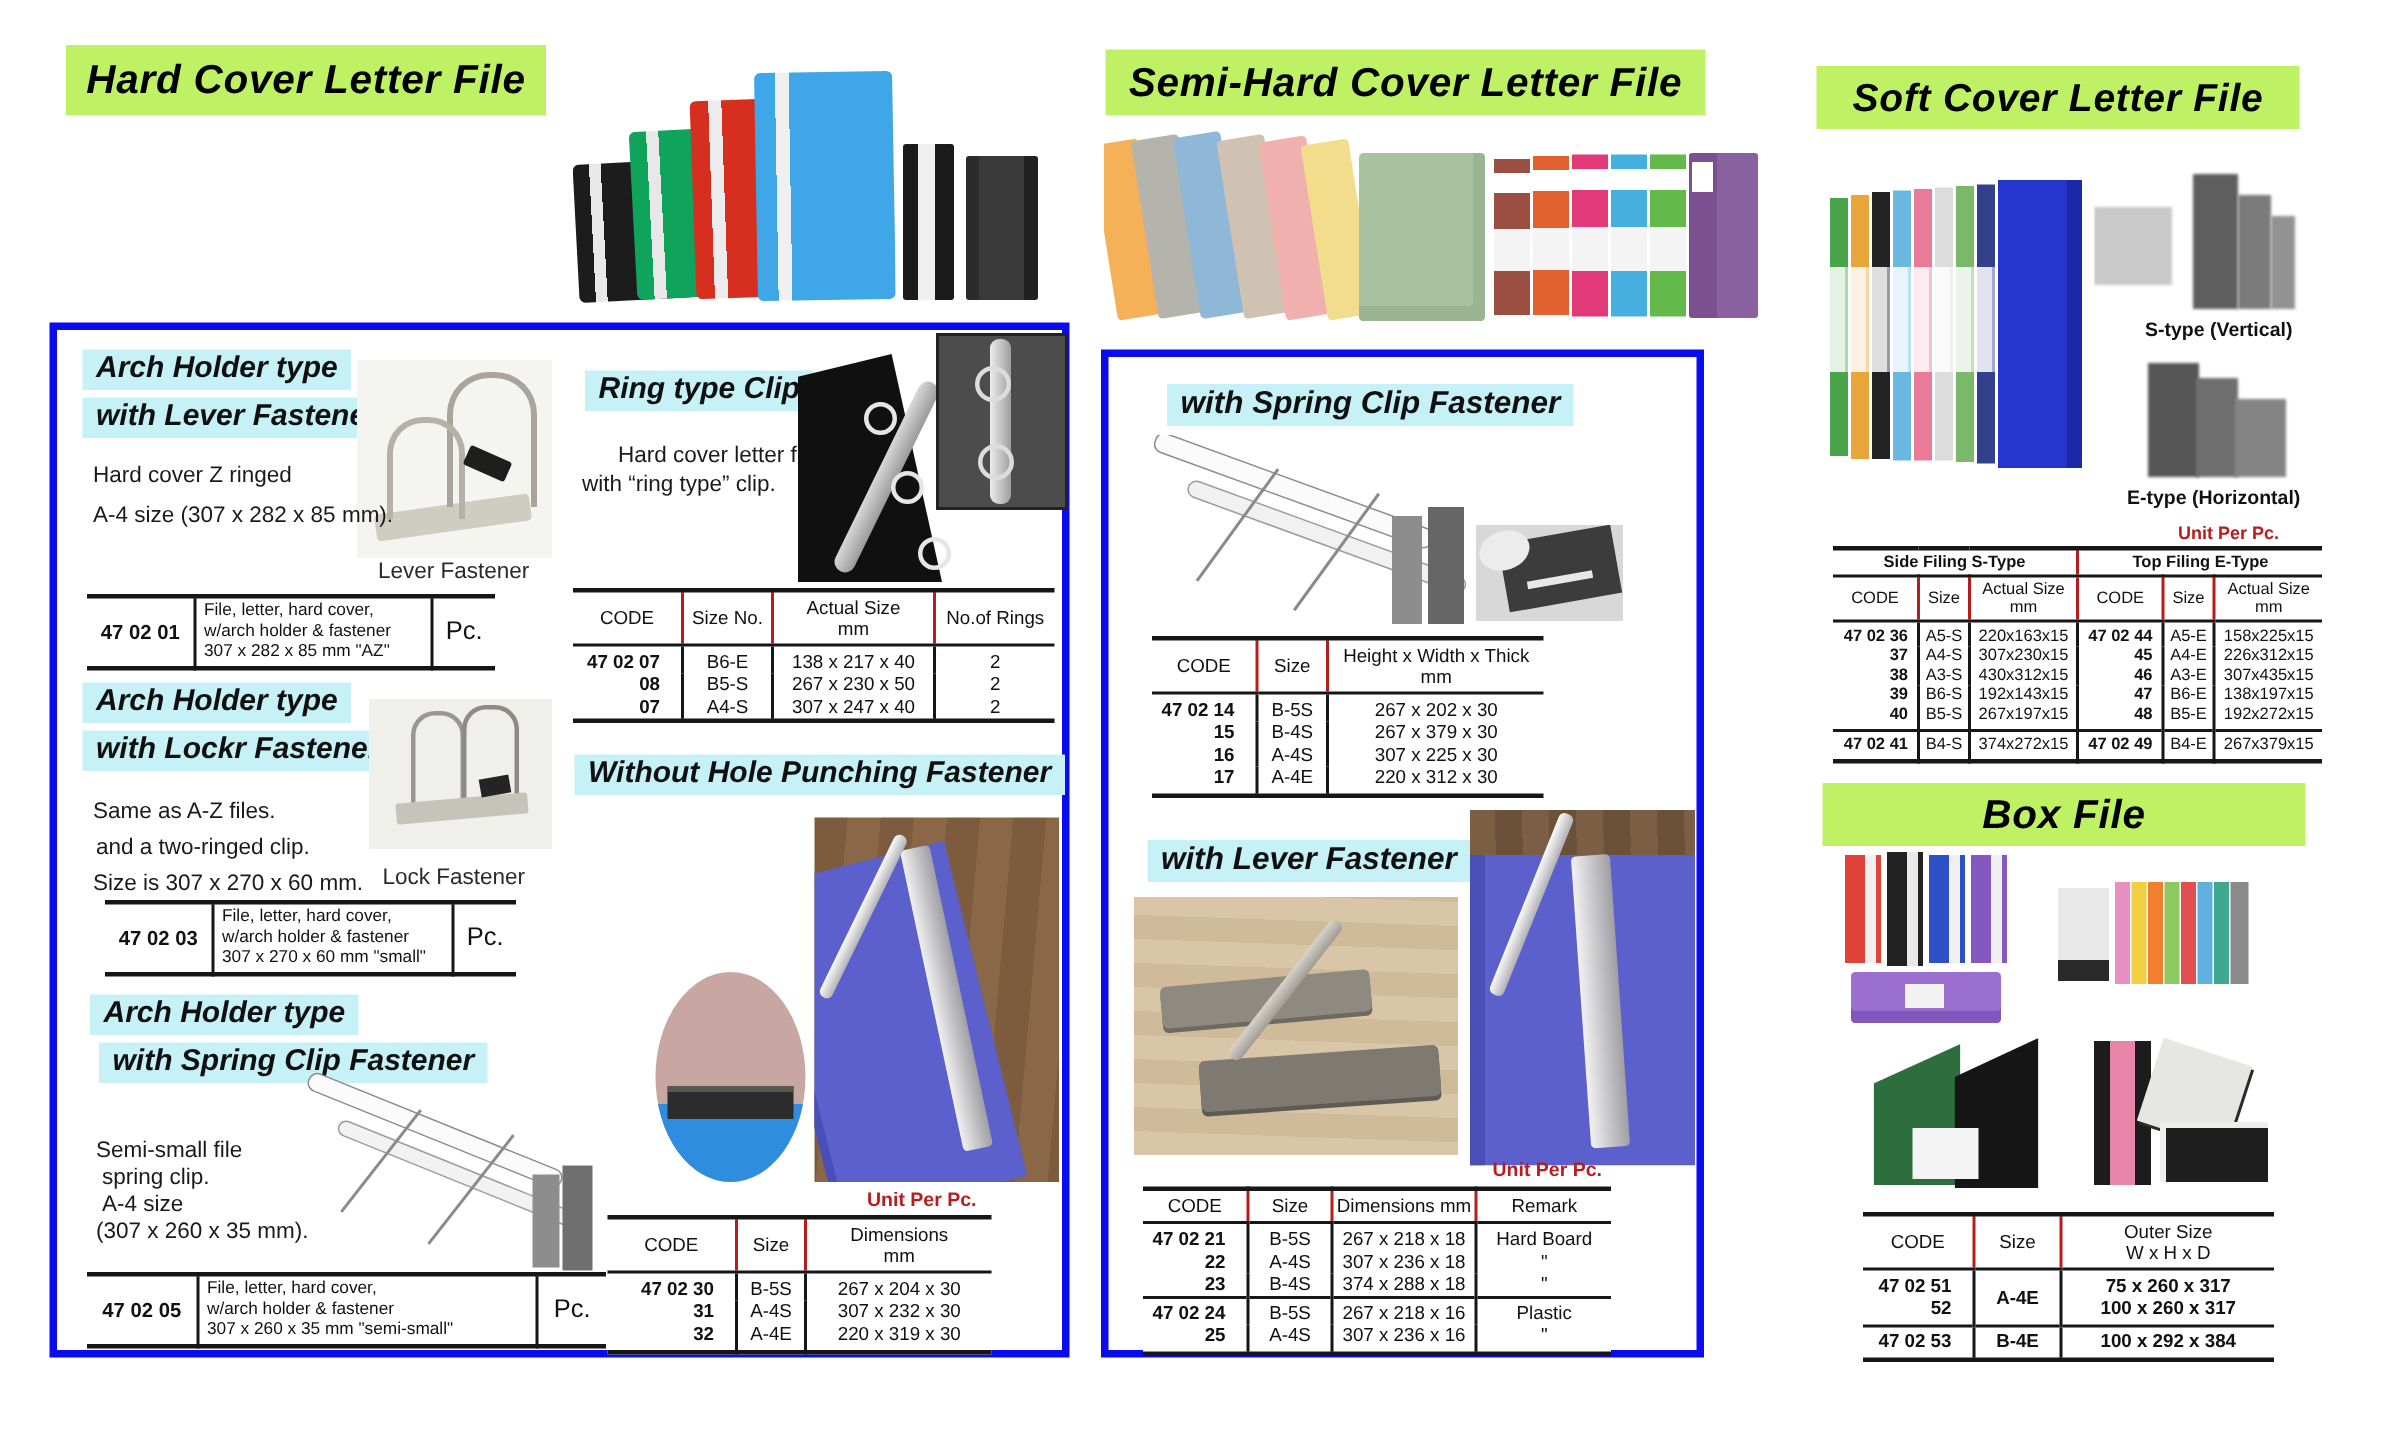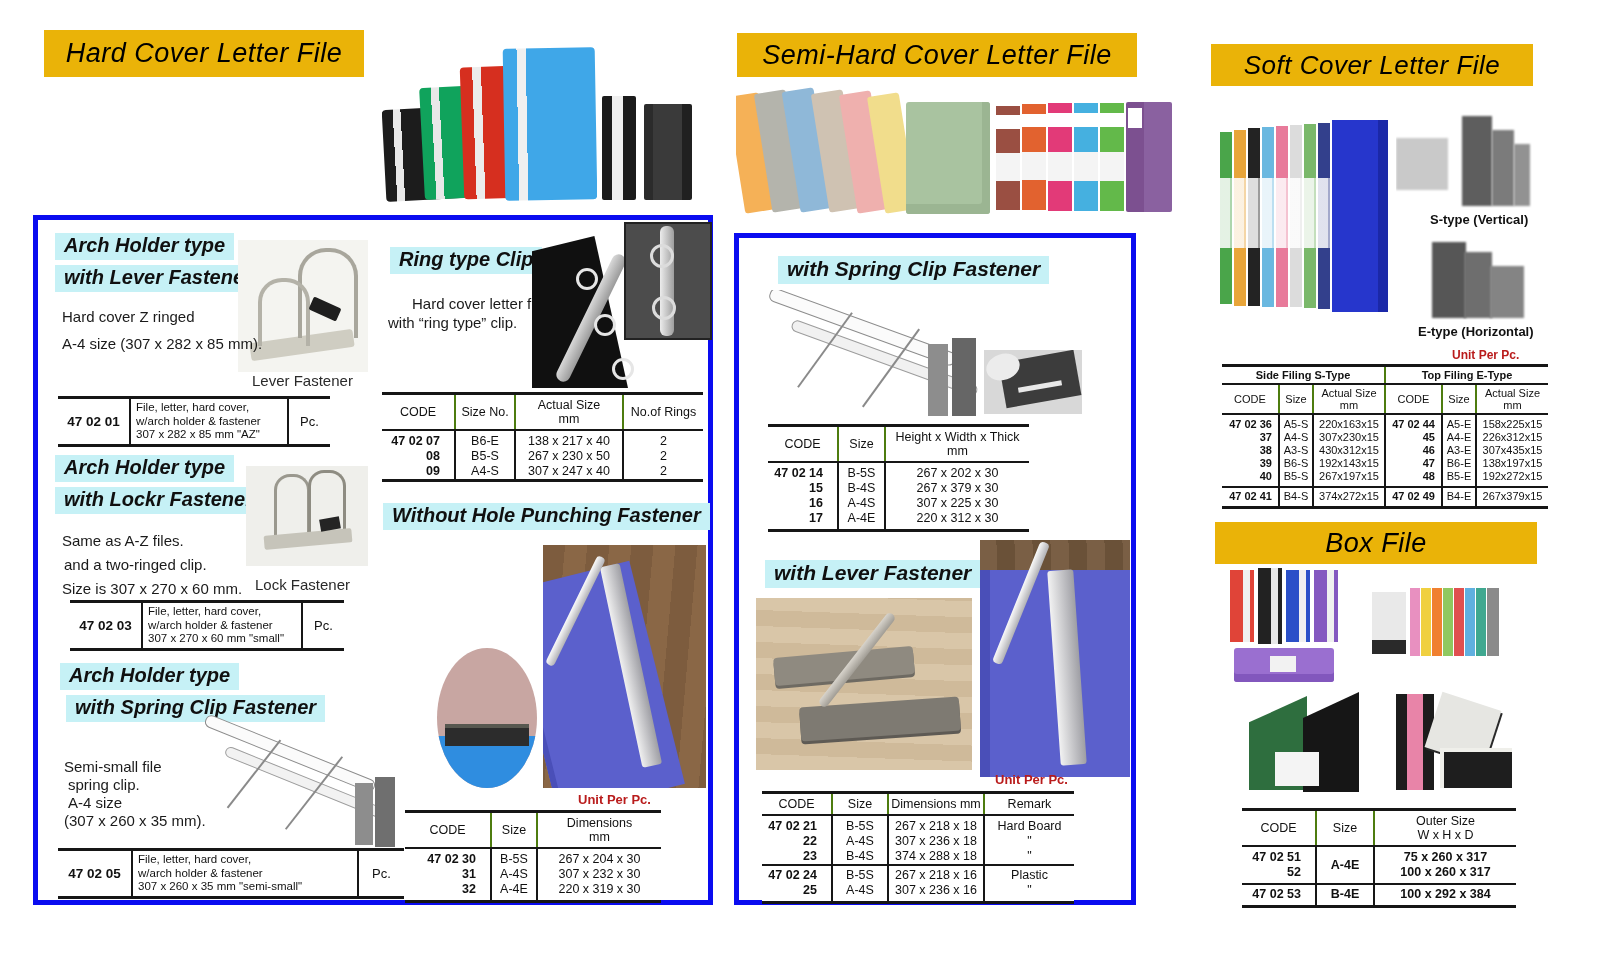--- a/index.html
+++ b/index.html
@@ -1,39 +1,39 @@
 <!DOCTYPE html>
 <html><head>
 <meta charset="utf-8">
 <style>
   html,body{margin:0;padding:0;}
   body{width:1600px;height:956px;background:#ffffff;position:relative;overflow:hidden;
        font-family:"Liberation Sans","DejaVu Sans",sans-serif;color:#111;}
   .abs{position:absolute;}
   .sp{position:absolute;}
-  .banner{background:#eab308;color:#000;font-weight:normal;font-style:italic;
+  .banner{background:#bef264;color:#000;font-weight:bold;font-style:italic;
           display:flex;align-items:center;justify-content:center;letter-spacing:.5px;}
   .hl{background:#c6f1f6;display:inline-block;padding:1px 9px 3px;font-weight:bold;
       font-style:italic;color:#101010;white-space:nowrap;}
   .bluebox{border:5px solid #0a0cf0;background:#fff;}
   .desc{font-size:15px;color:#1a1a1a;white-space:nowrap;}
   .cap{font-size:15px;color:#2a2a2a;white-space:nowrap;}
   .unitlbl{font-size:13px;font-weight:bold;color:#b91c1c;white-space:nowrap;}
 
   
   .st{border-collapse:collapse;border-top:3px solid #161616;border-bottom:3px solid #161616;table-layout:fixed;background:#fff;}
   .st td{border-left:2px solid #161616;padding:2px 5px;vertical-align:middle;}
   .st td:first-child{border-left:none;}
   .st-code{font-weight:bold;font-size:13.5px;text-align:center;}
   .st-desc{font-size:11.5px;line-height:13.5px;white-space:pre-line;margin-left:45px;}
-  .st-unit{font-size:13px;text-align:center;}
+  .st-unit{font-size:17px;text-align:center;}
 
   
   .ct{border-collapse:collapse;border-top:3px solid #161616;border-bottom:3px solid #161616;table-layout:fixed;background:#fff;font-size:12.5px;}
-  .ct th{border-left:2px solid #4d7c0f;border-bottom:2px solid #161616;font-weight:normal;
+  .ct th{border-left:2px solid #b91c1c;border-bottom:2px solid #161616;font-weight:normal;
          white-space:pre-line;text-align:center;padding:3px 2px;line-height:14px;font-size:12.5px;vertical-align:middle;}
   .ct td{border-left:2px solid #161616;padding:0 5px;line-height:15px;white-space:pre-line;vertical-align:top;}
   .ct th:first-child,.ct td:first-child{border-left:none;margin-top:33px;}
   .ct tbody tr.first td{padding-top:3px;}
   .ct tbody tr.last td{padding-bottom:3px;}
   .ct .code{font-weight:bold;text-align:right;padding-right:14px;}
   .ct .c{text-align:center;}
   .ct tr.sep td{border-top:2.5px solid #161616;padding-top:2px;}
   .ct th.grp{font-weight:bold;}
   .soft{font-size:11px;}
@@ -374,21 +374,21 @@
       <td class="c">138 x 217 x 40</td>
       <td class="c">2</td>
     </tr>
     <tr>
       <td class="code">08</td>
       <td class="c">B5-S</td>
       <td class="c">267 x 230 x 50</td>
       <td class="c">2</td>
     </tr>
     <tr>
-      <td class="code">09</td>
+      <td class="code">07</td>
       <td class="c">A4-S</td>
       <td class="c">307 x 247 x 40</td>
       <td class="c">2</td>
     </tr>
   </tbody>
 </table>
 
 <div class="abs hl" style="left:383px;top:503px;font-size:20px;">Without Hole Punching Fastener</div>
 <div class="photo" style="left:543px;top:545px;width:163px;height:243px;background:repeating-linear-gradient(95deg,#7d5c3e 0 22px,#8a6746 22px 44px);">
   <span class="sp" style="left:-14px;top:28px;width:130px;height:230px;background:#5b60cc;transform:rotate(-14deg);box-shadow:inset 6px 0 0 #4a4fb8;"></span>

